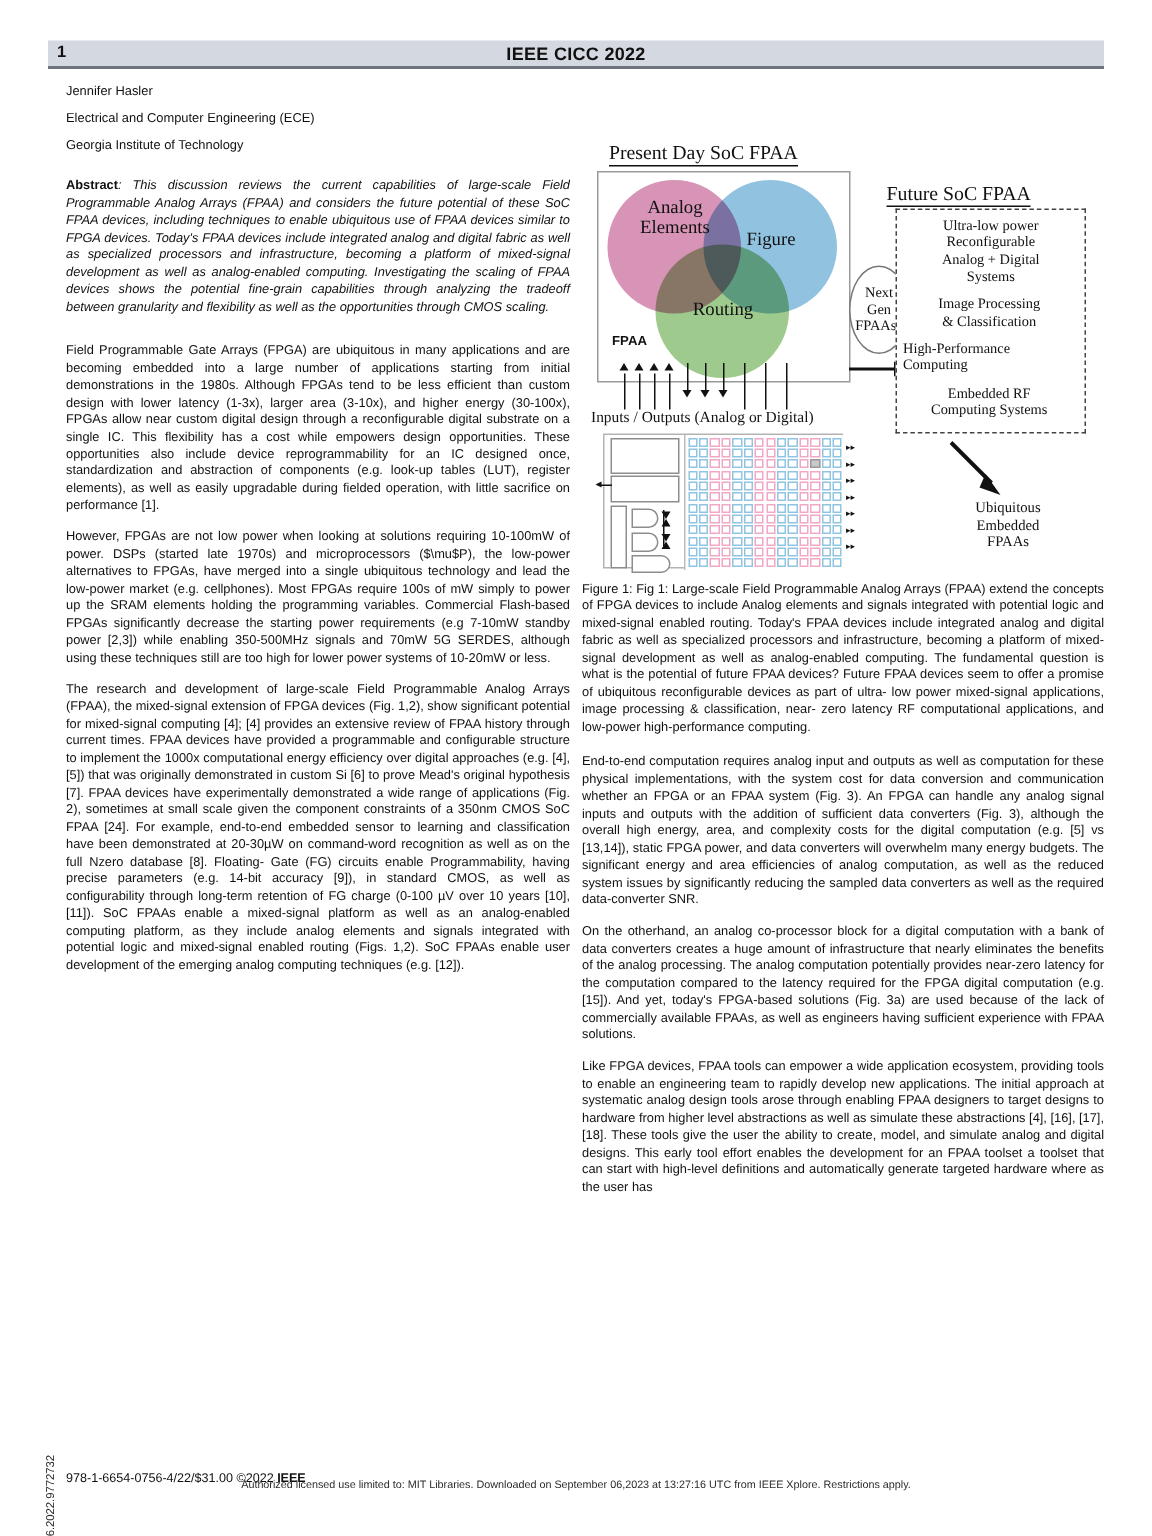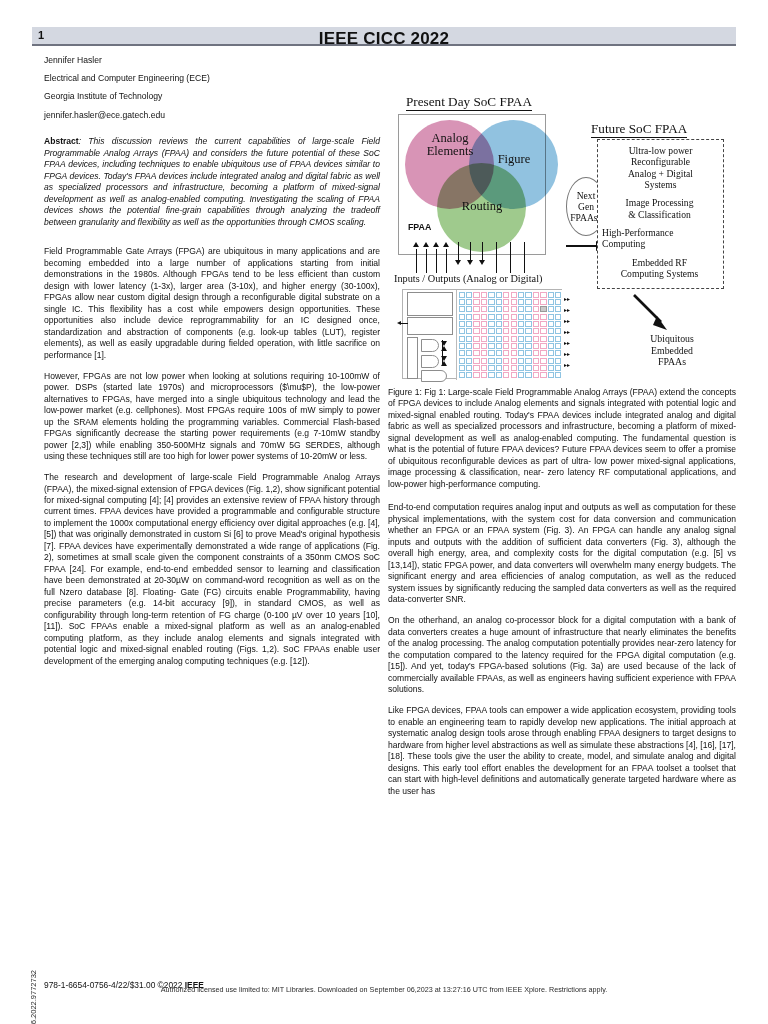--- a/index.html
+++ b/index.html
@@ -52,21 +52,21 @@
     position: absolute;
     left: 6px; top: 2px;
     font-size: 11px;
     font-weight: bold;
     color: #111;
   }
   #header-title {
     position: absolute;
     left: 0; right: 0; top: 2px;
     text-align: center;
-    font-size: 17px;
+    font-size: 12px;
     font-weight: bold;
     letter-spacing: 0.2px;
     color: #111;
   }
 
   
   #col-left {
     position: absolute;
     left: 44px; top: 55px;
     width: 336px;
@@ -138,21 +138,21 @@
     padding-bottom: 0px;
     white-space: nowrap;
   }
   #fig-title-present { left: 18px; top: 1px; }
   #fig-title-future  { left: 203px; top: 28px; }
 
   
   #present-box {
     position: absolute;
     left: 10px; top: 21px;
-    width: 148px; height: 141px;
+    width: 169px; height: 141px;
     border: 1px solid #9a9a9a;
     background: #fff;
   }
   .venn {
     position: absolute;
     border-radius: 50%;
     mix-blend-mode: multiply;
   }
   #venn-analog {
     left: 6px; top: 5px;
@@ -369,21 +369,20 @@
 
   <div id="header-band">
     <div id="header-pageno">1</div>
     <div id="header-title">IEEE CICC 2022</div>
   </div>
 
   <div id="col-left">
     <div class="author-line">Jennifer Hasler</div>
     <div class="author-line">Electrical and Computer Engineering (ECE)</div>
     <div class="author-line">Georgia Institute of Technology</div>
-    <div class="author-line">jennifer.hasler@ece.gatech.edu</div>
 
     <div class="abstract"><b>Abstract</b><span>: This discussion reviews the current capabilities of large-scale Field Programmable Analog Arrays (FPAA) and considers the future potential of these SoC FPAA devices, including techniques to enable ubiquitous use of FPAA devices similar to FPGA devices. Today's FPAA devices include integrated analog and digital fabric as well as specialized processors and infrastructure, becoming a platform of mixed-signal development as well as analog-enabled computing.  Investigating the scaling of FPAA devices shows the potential fine-grain capabilities through analyzing the tradeoff between granularity and flexibility as well as the opportunities through CMOS scaling.</span></div>
 
     <p class="body first">Field Programmable Gate Arrays (FPGA) are ubiquitous in many applications and are becoming embedded into a large number of applications starting from initial demonstrations in the 1980s. Although FPGAs tend to be less efficient than custom design with lower latency (1-3x), larger area (3-10x), and higher energy (30-100x), FPGAs allow near custom digital design through a reconfigurable digital substrate on a single IC.  This flexibility has a cost while empowers design opportunities.  These opportunities also include device reprogrammability for an IC designed once, standardization and abstraction of components (e.g. look-up tables (LUT), register elements), as well as easily upgradable during fielded operation, with little sacrifice on performance [1].</p>
     <p class="body">However, FPGAs are not low power when looking at solutions requiring 10-100mW of power. DSPs (started late 1970s) and microprocessors ($\mu$P), the low-power alternatives to FPGAs, have merged into a single ubiquitous technology and lead the low-power market (e.g. cellphones).  Most FPGAs require 100s of mW simply to power up the SRAM elements holding the programming variables. Commercial Flash-based FPGAs  significantly decrease the starting power requirements (e.g 7-10mW standby power [2,3]) while enabling 350-500MHz signals and   70mW 5G SERDES, although using these techniques still are too high for lower power systems of 10-20mW or less.</p>
     <p class="body">The research and development of large-scale Field Programmable Analog Arrays (FPAA), the mixed-signal extension of FPGA devices (Fig. 1,2), show significant potential for mixed-signal computing [4]; [4] provides an extensive review of FPAA history through current times. FPAA devices have provided a programmable and configurable structure to implement the 1000x computational energy efficiency over digital approaches (e.g. [4], [5]) that was originally demonstrated in custom Si [6] to prove Mead's original hypothesis [7]. FPAA devices have experimentally demonstrated a wide range of applications (Fig. 2), sometimes at small scale given the component constraints of a 350nm CMOS SoC FPAA [24]. For example, end-to-end embedded sensor to learning and classification have been demonstrated at 20-30µW on command-word recognition as well as on the full Nzero database [8]. Floating- Gate (FG) circuits enable Programmability, having precise parameters (e.g. 14-bit accuracy [9]), in standard CMOS, as well as configurability through long-term retention of FG charge (0-100 µV over 10 years [10], [11]). SoC FPAAs enable a mixed-signal platform as well as an analog-enabled computing platform, as they include analog elements and signals integrated with potential logic and mixed-signal enabled routing (Figs. 1,2). SoC FPAAs enable user development of the emerging analog computing techniques (e.g. [12]).</p>
   </div>
 
   <div id="col-right">
 

